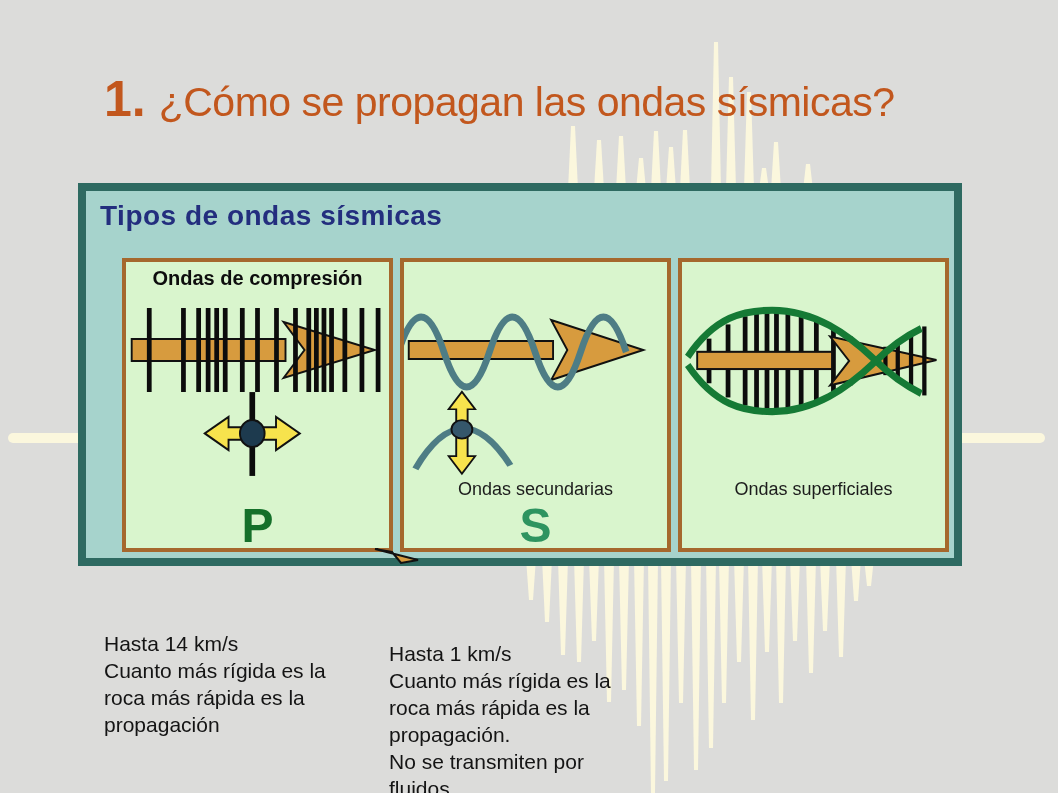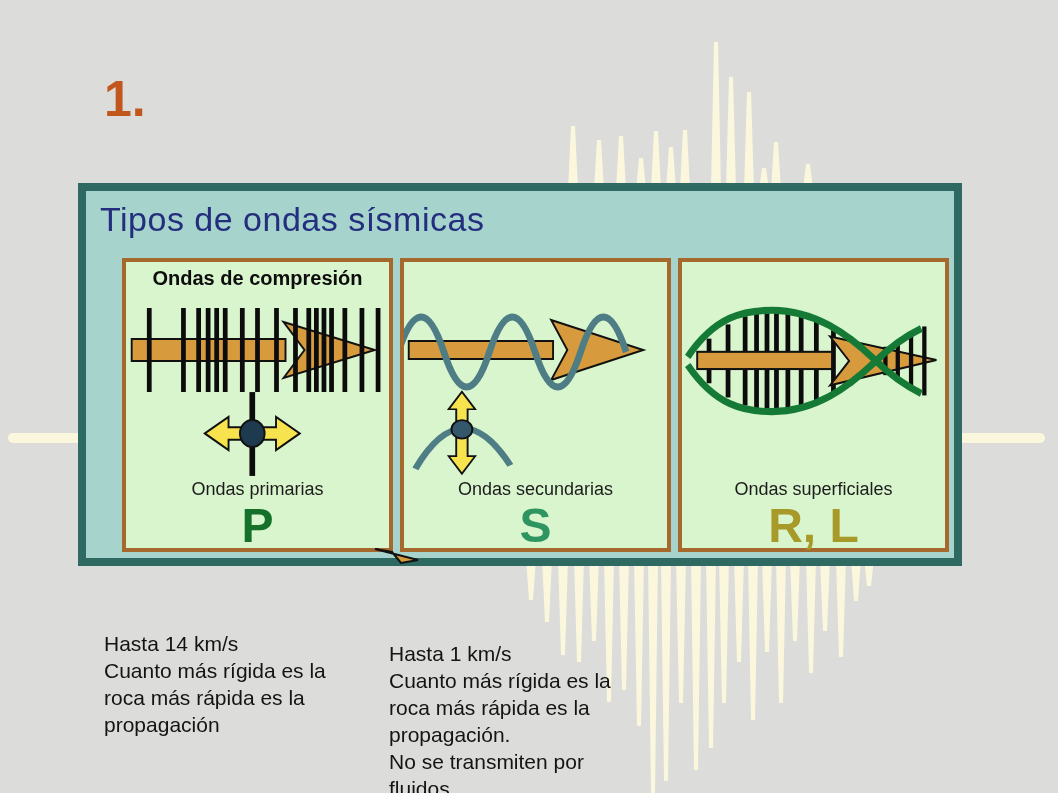--- a/index.html
+++ b/index.html
@@ -18,21 +18,21 @@
   .slide-title .num { font-size:50px; font-weight:bold; }
   .slide-title .txt { font-size:41px; font-weight:400; letter-spacing:-0.5px; }
 
   .figure {
     position:absolute; left:78px; top:183px; width:884px; height:383px;
     box-sizing:border-box; z-index:2;
     background:#a6d3cc; border:8px solid #2e6a61;
   }
   .figure-title {
     position:absolute; left:14px; top:9px;
-    font-size:34px; font-weight:normal; color:#232e7e; letter-spacing:0.5px;
+    font-size:28px; font-weight:bold; color:#232e7e; letter-spacing:0.5px;
   }
   .panels {
     position:absolute; left:4px; right:5px; top:67px; bottom:6px;
     display:flex; gap:7px;padding-left:32px;
   }
   .panel {
     flex:1; position:relative; box-sizing:border-box;
     background:#d9f5cd; border:4px solid #a5682d;
   }
   .panel-header {
@@ -102,20 +102,21 @@
     <polygon points="790,558 800,558 797,641 793,641" fill="#fbf7dd"></polygon>
     <polygon points="806,558 816,558 813,673 809,673" fill="#fbf7dd"></polygon>
     <polygon points="820,558 830,558 827,631 823,631" fill="#fbf7dd"></polygon>
     <polygon points="836,558 846,558 843,657 839,657" fill="#fbf7dd"></polygon>
     <polygon points="851,558 861,558 858,601 854,601" fill="#fbf7dd"></polygon>
     <polygon points="864,558 874,558 871,586 867,586" fill="#fbf7dd"></polygon>
   </svg>
 
 <div class="slide-title">
   <span class="num">1.</span>
+  <span class="txt">¿Cómo se propagan las ondas sísmicas?</span>
 </div>
 
 <div class="figure">
   <div class="figure-title">Tipos de ondas sísmicas</div>
 
   <div class="panels">
 
     <div class="panel">
       <div class="panel-header">Ondas de compresión</div>
       <svg class="diag-top" viewBox="0 0 277 100" preserveAspectRatio="none">
@@ -139,21 +140,20 @@
           <rect x="228" y="8" width="5" height="84"></rect>
           <rect x="246" y="8" width="5" height="84"></rect>
           <rect x="263" y="8" width="5" height="84"></rect>
         </g>
       </svg>
       <svg class="diag-mid" viewBox="0 0 277 85" preserveAspectRatio="none">
         <line x1="133" y1="2" x2="133" y2="83" stroke="#0c0c0c" stroke-width="6"></line>
         <polygon points="83,42 108,26 108,36 158,36 158,26 183,42 158,58 158,48 108,48 108,58" fill="#f7e34d" stroke="#111" stroke-width="2"></polygon>
         <circle cx="133" cy="42" r="13" fill="#1d3a4e" stroke="#111" stroke-width="2"></circle>
       </svg>
-      <div class="panel-caption">Ondas primarias</div>
       <div class="panel-letter letter-p">P</div>
     </div>
 
     <div class="panel">
       <svg class="diag-top" viewBox="0 0 277 100" preserveAspectRatio="none">
         <rect x="5" y="41" width="152" height="18" fill="#d79b3e" stroke="#111" stroke-width="2"></rect>
         <polygon points="155,20 252,50 155,80 172,50" fill="#d79b3e" stroke="#111" stroke-width="2"></polygon>
         <path d="M -6 52 Q 18 -18 42 52 T 90 52 T 138 52 T 186 52 T 234 52" fill="none" stroke="#4e7d85" stroke-width="7"></path>
       </svg>
       <svg class="diag-mid" viewBox="0 0 277 105" preserveAspectRatio="none">
@@ -185,21 +185,20 @@
         <g fill="#0c0c0c">
           <rect x="212" y="52" width="4.5" height="28"></rect>
           <rect x="225" y="46" width="4.5" height="40"></rect>
           <rect x="239" y="38" width="4.5" height="56"></rect>
           <rect x="253" y="32" width="4.5" height="68"></rect>
         </g>
         <path d="M 6 62 C 35 22 65 16 95 16 C 140 16 175 40 202 64 C 215 76 230 88 252 98" fill="none" stroke="#157a35" stroke-width="7"></path>
         <path d="M 6 70 C 35 110 65 116 95 116 C 140 116 175 92 202 68 C 215 56 230 44 252 34" fill="none" stroke="#157a35" stroke-width="7"></path>
       </svg>
       <div class="panel-caption">Ondas superficiales</div>
-      <div class="panel-letter letter-rl">R, L</div>
     </div>
 
   </div>
 </div>
 
 <svg class="cursor-artifact" width="52" height="24">
   <polygon points="3,4 46,15 29,18 20,7" fill="#d79b3e" stroke="#111" stroke-width="2"></polygon>
 </svg>
 
 <div class="note" id="note1">Hasta 14 km/s

